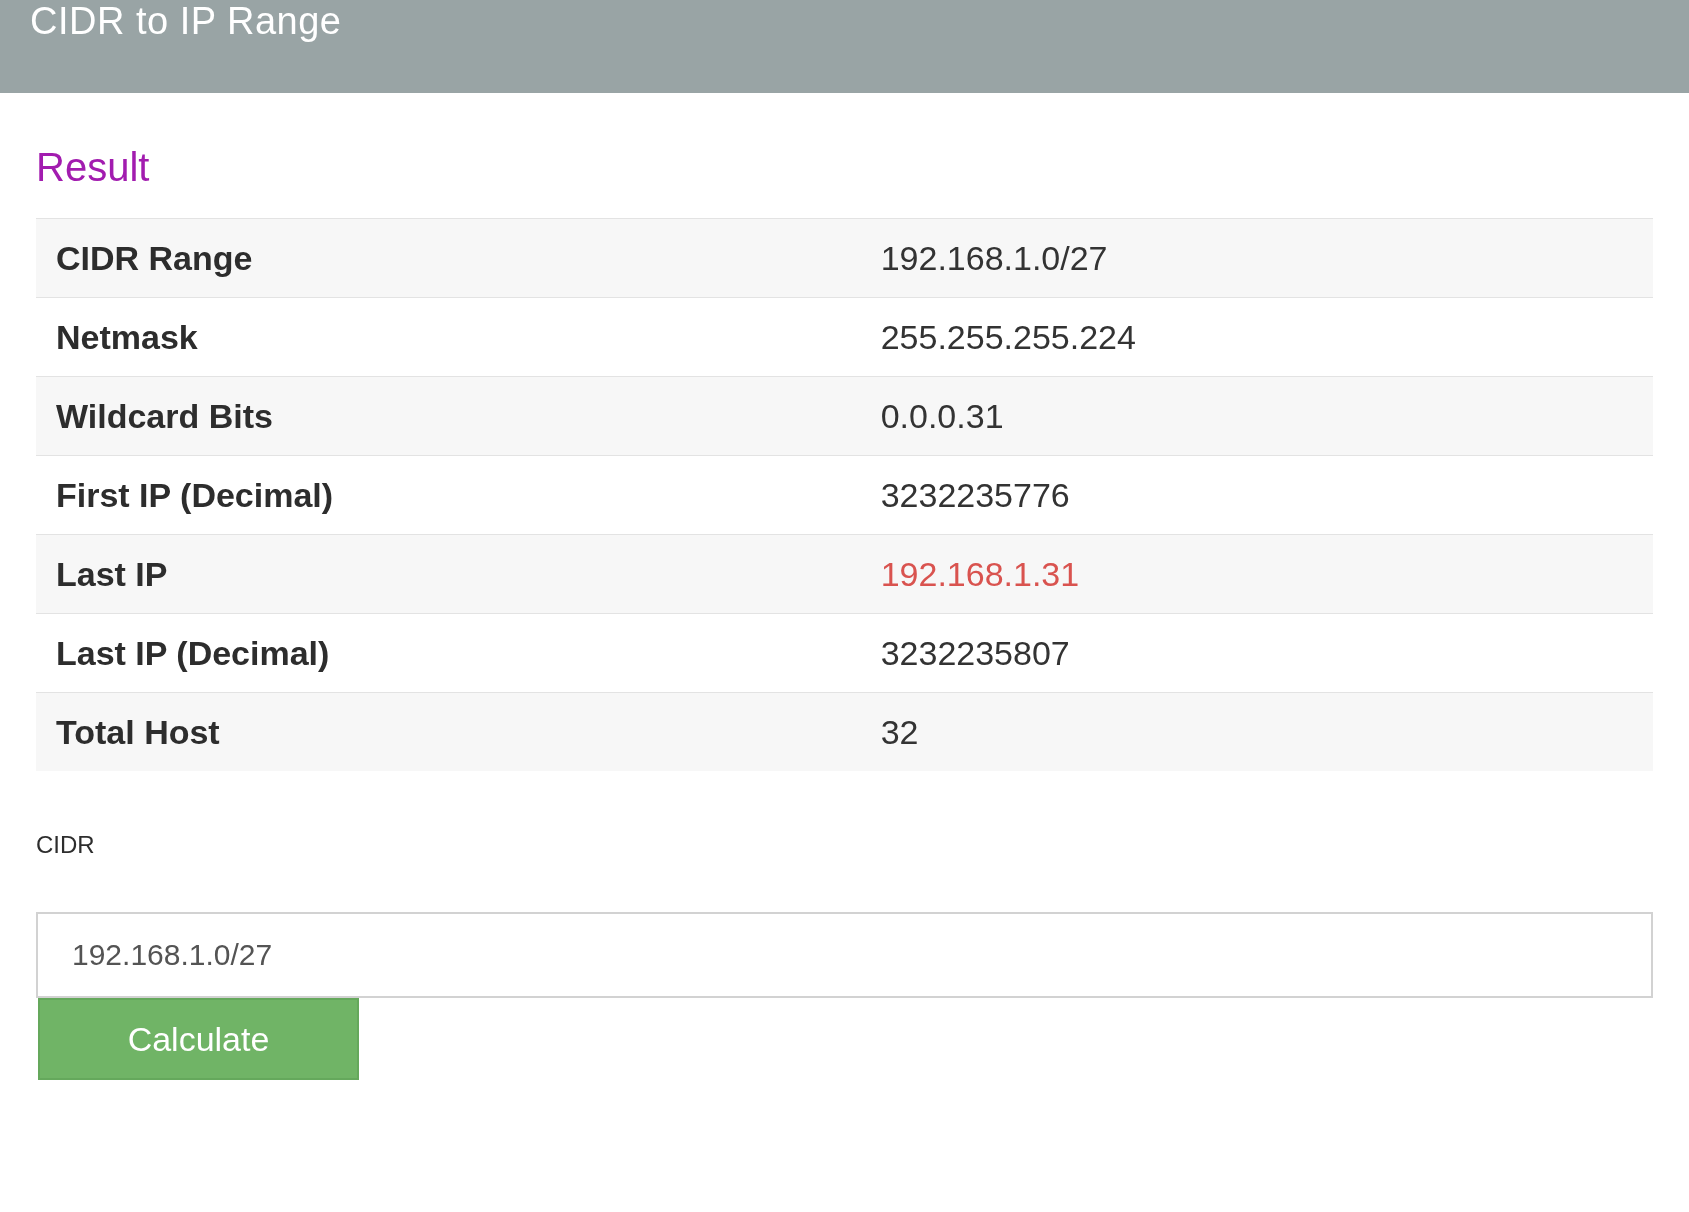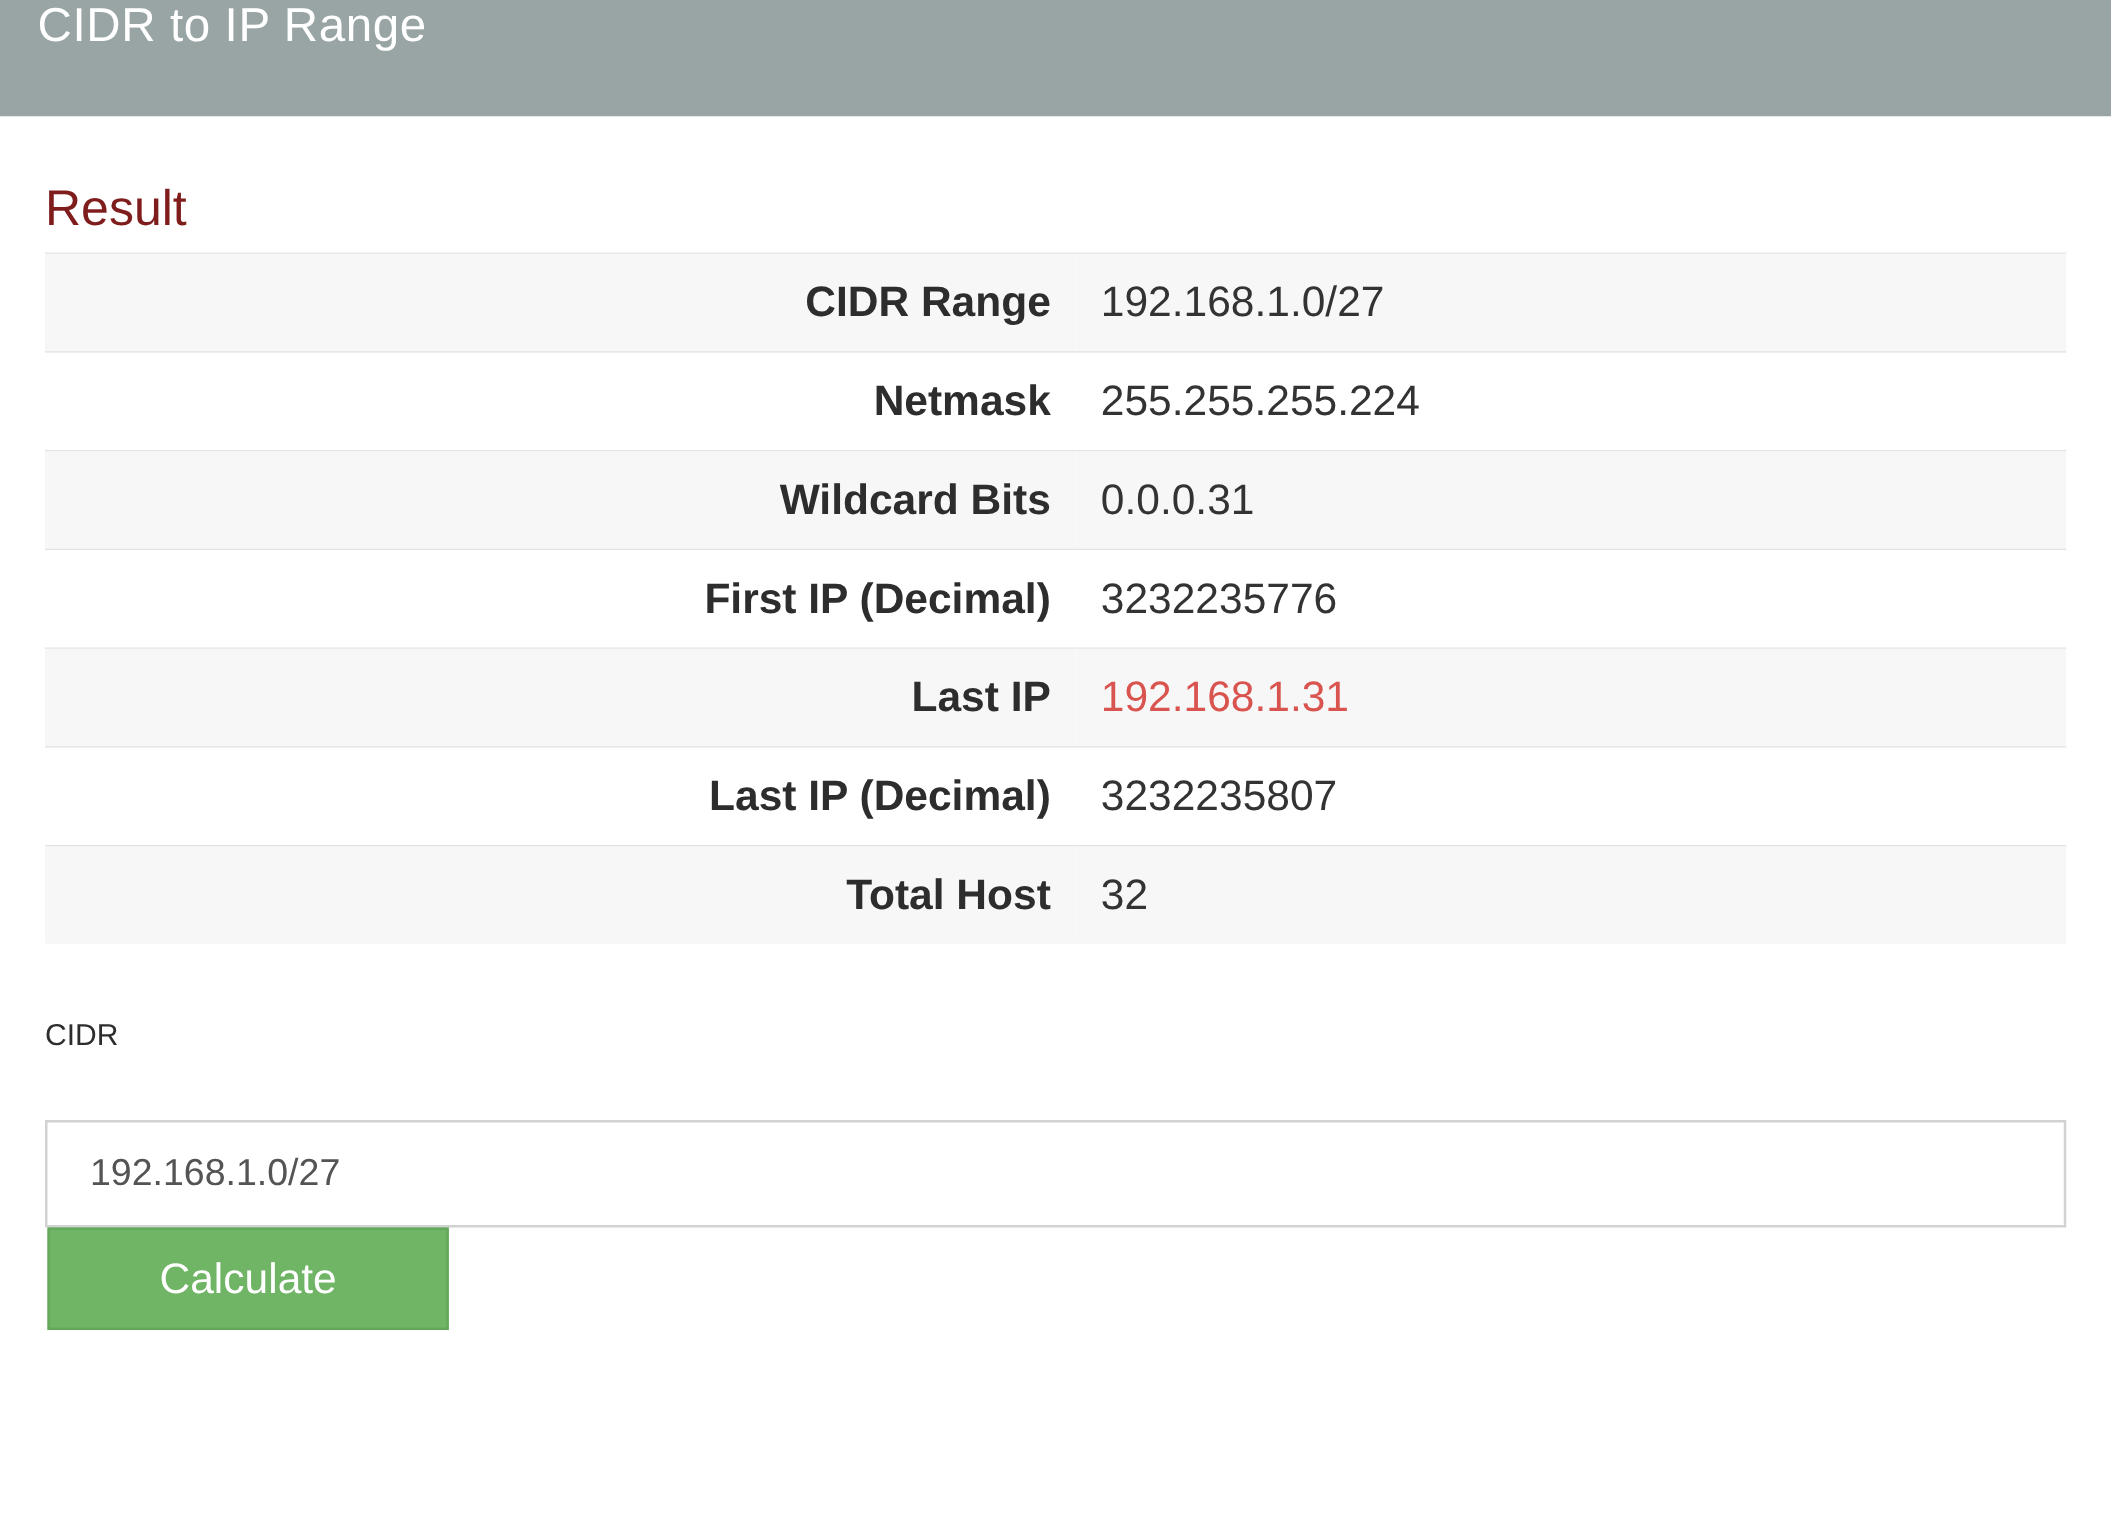--- a/index.html
+++ b/index.html
@@ -28,25 +28,25 @@
   .titlebar .app-title {
     color: #ffffff;
     font-size: 38px;
     font-weight: 400;
     letter-spacing: 0.5px;
   }
   
   .container { padding: 0 36px; }
 
   h2.result-heading {
-    margin: 50px 0 11px 0;
+    margin: 50px 0 27px 0;
     font-size: 40px;
     line-height: 48px;
     font-weight: 400;
-    color: #7f1d1d;
+    color: #a21caf;
   }
   
   table.result-table {
     width: 100%;
     border-collapse: collapse;
   }
   table.result-table tr {
     border-top: 1px solid var(--row-border);
   }
   table.result-table tr:nth-child(odd) {
@@ -56,21 +56,20 @@
     padding: 20px 20px;
     font-size: 34px;
     line-height: 38px;
     color: #333333;
     vertical-align: middle;
   }
   table.result-table td.label {
     font-weight: bold;
     color: #2d2d2d;
     width: 51%;
-    text-align: right;
   }
   table.result-table td.accent {
     color: var(--accent-red);
   }
   
   h3.cidr-heading {
     margin: 52px 0 0 0;
     font-size: 24px;
     line-height: 43px;
     font-weight: normal;

